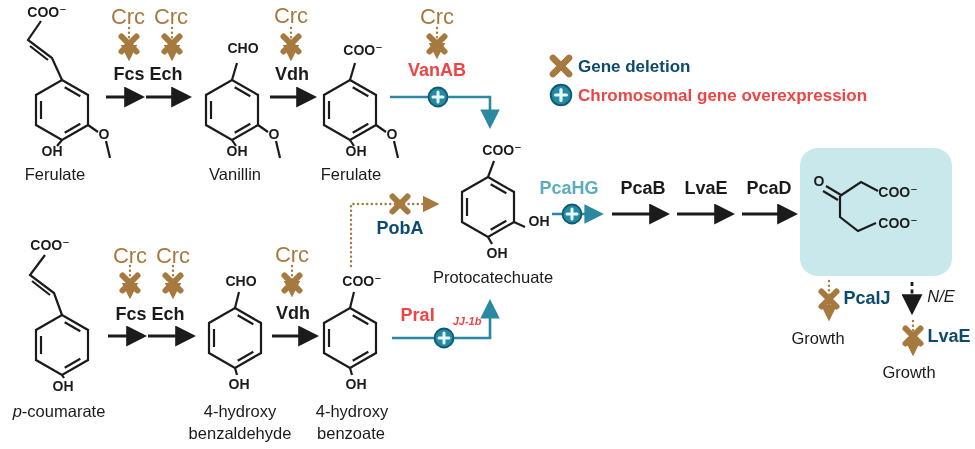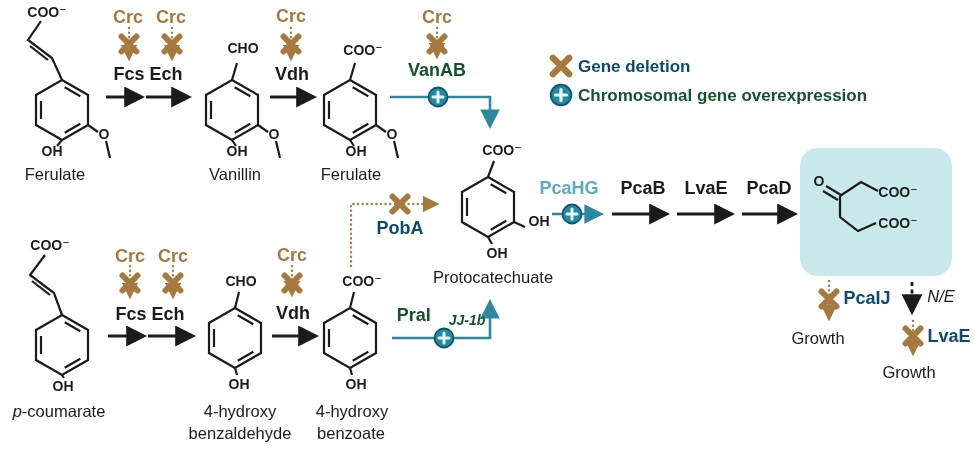--- a/index.html
+++ b/index.html
@@ -7,27 +7,27 @@
     position:relative;width:975px;height:449px;background:#ffffff;overflow:hidden;
     font-family:"Liberation Sans","DejaVu Sans",sans-serif;color:#1b1b1b;
   }
   .stage svg{position:absolute;left:0;top:0;}
   .lbl{position:absolute;transform:translate(-50%,-50%);white-space:nowrap;line-height:1;}
   .lbl.left{transform:translate(0,-50%);}
   .chem{font-size:14px;font-weight:bold;letter-spacing:0;}
   .name{font-size:16.5px;}
   .ital{font-style:italic;}
   .enz{font-size:18px;font-weight:bold;}
-  .crc{font-size:18px;font-weight:bold;color:#A6793E;}
+  .crc{font-size:22px;font-weight:normal;color:#A6793E;}
   .brown{color:#0c4a6e;}
-  .teal{color:#14532d;}
+  .teal{color:#ef4444;}
   .teal-light{color:#5BACBF;}
   .keto{font-size:17px;font-weight:bold;}
   .legendtxt{font-size:17px;font-weight:bold;}
-  .sub{font-size:14px;font-style:italic;font-weight:bold;vertical-align:-4px;margin-left:18px;}
+  .sub{font-size:11px;font-style:italic;font-weight:bold;vertical-align:-4px;margin-left:18px;}
 </style>
 </head>
 <body>
 
 <div class="stage">
 
   <svg width="975" height="449" viewBox="0 0 975 449">
     <defs>
       <g id="benzene" fill="none" stroke="#1b1b1b" stroke-width="2.2">
         <path d="M0,-30 L26,-15 L26,15 L0,30 L-26,15 L-26,-15 Z"></path>

